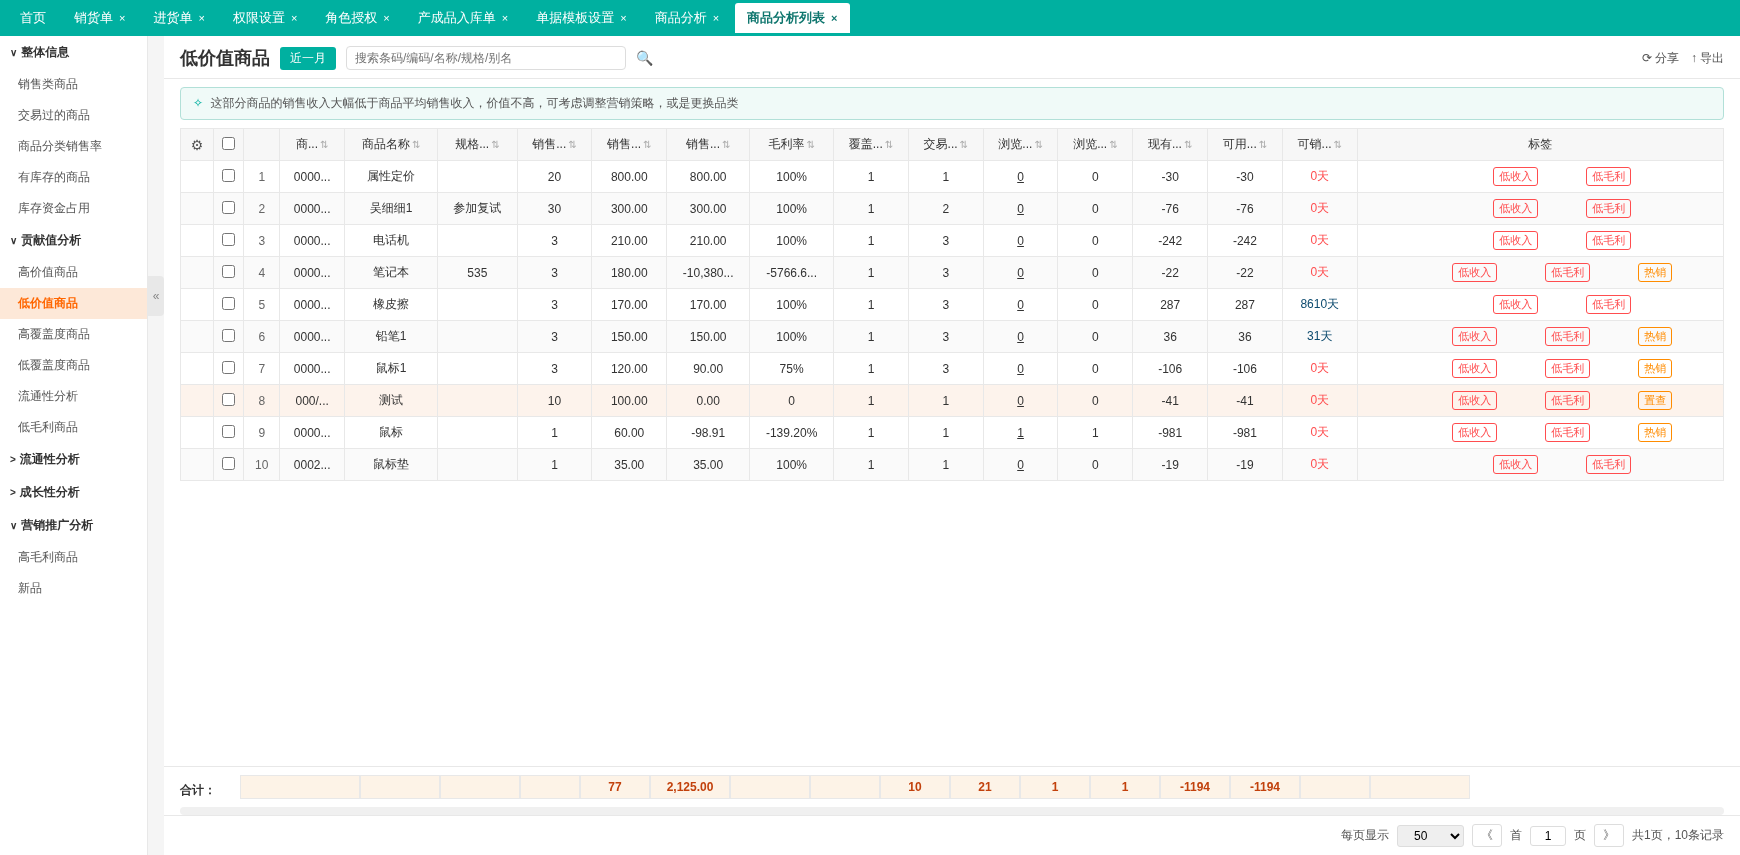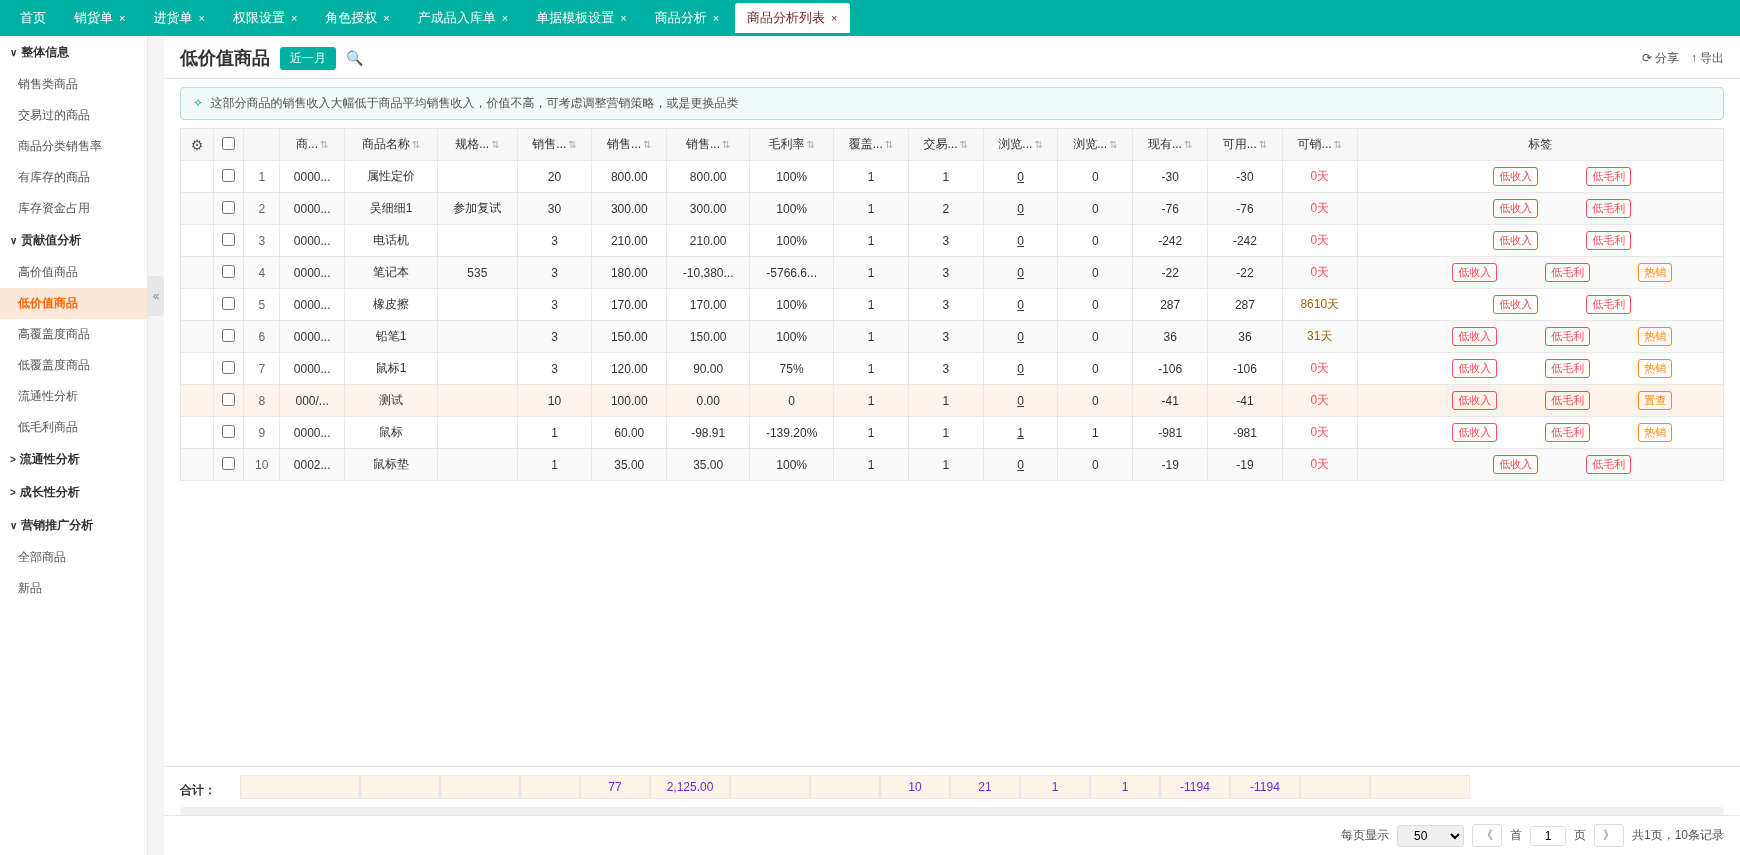--- a/index.html
+++ b/index.html
@@ -18,21 +18,21 @@
       color: #fff;
       padding: 6px 12px;
       cursor: pointer;
       white-space: nowrap;
       border-radius: 3px 3px 0 0;
       display: flex;
       align-items: center;
       gap: 4px;
       font-size: 13px;
     }
-    .nav-item.active { background: #fff; color: #7f1d1d; }
+    .nav-item.active { background: #fff; color: #0f766e; font-weight: bold; }
     .nav-item .close-x { font-size: 11px; color: inherit; margin-left: 2px; }
 
     
     .main-layout {
       display: flex;
       height: calc(855px - 36px);
     }
 
     
     .sidebar {
@@ -167,21 +167,21 @@
       display: inline-block;
       padding: 1px 5px;
       border-radius: 3px;
       font-size: 11px;
       margin-right: 2px;
       margin-left: 46px;
     }
     .tag-red { color: #ff4d4f; border: 1px solid #ff4d4f; }
     .tag-orange { color: #ff8c00; border: 1px solid #ff8c00; }
     .days-red { color: #ff4d4f; text-align: right; }
-    .days-green { color: #a16207; }
+    .days-green { color: #0c4a6e; }
     .underline { text-decoration: underline; cursor: pointer; color: #333; }
 
     
     .footer-summary {
       border-top: 1px solid #e8e8e8;
       padding: 8px 16px;
       display: flex;
       align-items: flex-end;
       background: #fff;
       flex-shrink: 0;
@@ -189,24 +189,25 @@
     .summary-label { font-weight: bold; color: #333; width: 60px; }
     .summary-cells {
       display: flex;
       flex: 1;
       gap: 0;
     }
     .summary-cell {
       padding: 4px 8px;
       background: #fdf3e7;
       border: 1px solid #e8e8e8;
-      color: #6d28d9;
+      color: #c2410c;
       text-align: center;
       font-size: 12px;
       white-space: nowrap;
+      font-weight: bold;
     }
 
     
     .scrollbar-area {
       height: 8px;
       background: #f0f0f0;
       margin: 0 16px;
       border-radius: 4px;
       flex-shrink: 0;
     }
@@ -299,31 +300,32 @@
       <div class="sidebar-group-header"><span class="arrow">∨</span>贡献值分析</div>
       <div class="sidebar-item">高价值商品</div>
       <div class="sidebar-item active">低价值商品</div>
       <div class="sidebar-item">高覆盖度商品</div>
       <div class="sidebar-item">低覆盖度商品</div>
       <div class="sidebar-item">流通性分析</div>
       <div class="sidebar-item">低毛利商品</div>
       <div class="sidebar-group-header"><span class="arrow">&gt;</span>流通性分析</div>
       <div class="sidebar-group-header"><span class="arrow">&gt;</span>成长性分析</div>
       <div class="sidebar-group-header"><span class="arrow">∨</span>营销推广分析</div>
-      <div class="sidebar-item">全部商品</div>
+      <div class="sidebar-item">高毛利商品</div>
       <div class="sidebar-item">新品</div>
     </div>
 
   <div class="collapse-btn">«</div>
 
   <div class="content">
 
     <div class="content-header">
       <span class="content-title">低价值商品</span>
       <button class="period-btn">近一月</button>
+      <input class="search-box" type="text" placeholder="搜索条码/编码/名称/规格/别名" style="">
       <span class="search-icon">🔍</span>
       <div class="header-actions">
         <div class="action-btn">
           <span>⟳</span>
           <span>分享</span>
         </div>
         <div class="action-btn">
           <span>↑</span>
           <span>导出</span>
         </div>

